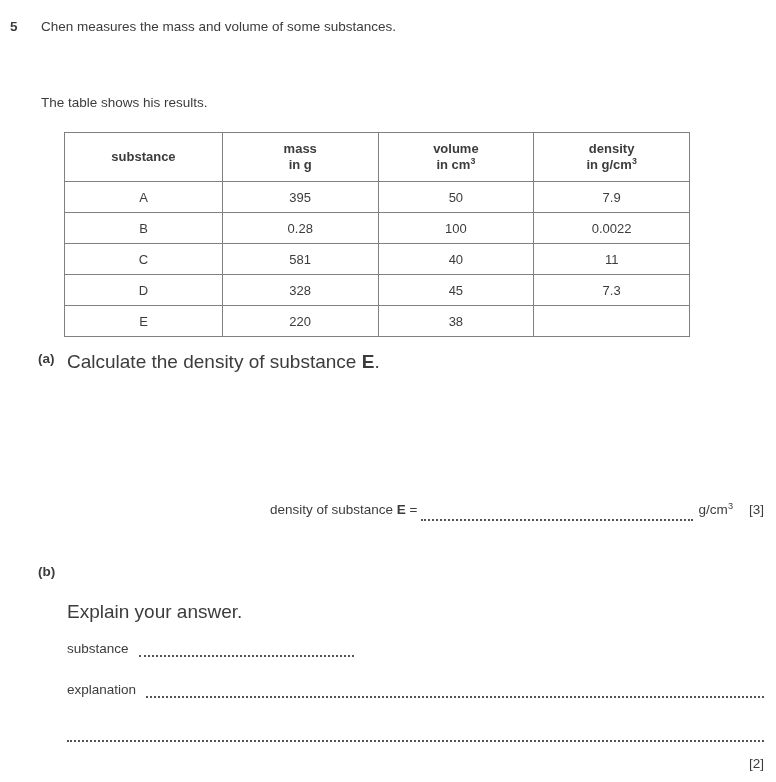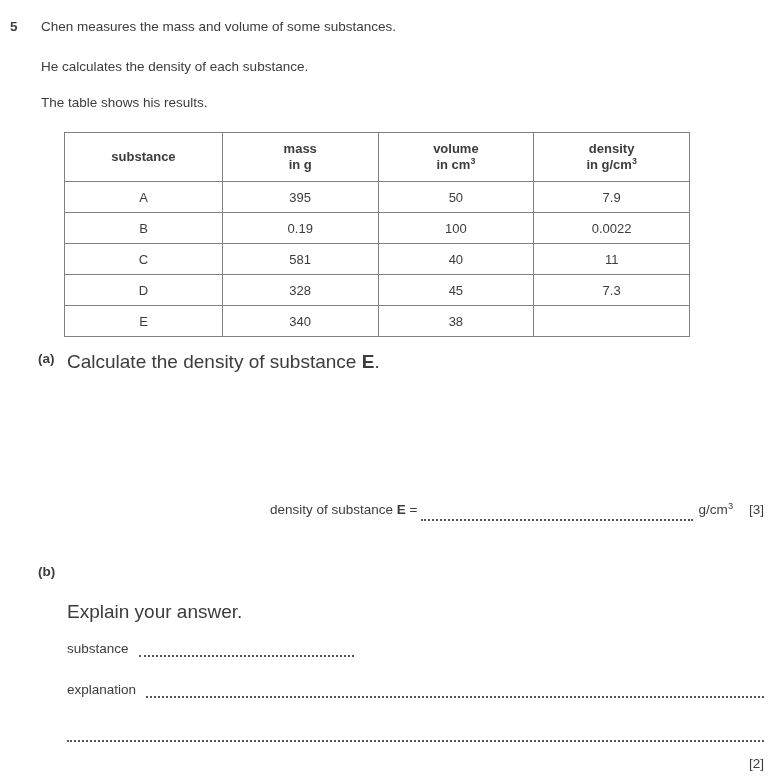--- a/index.html
+++ b/index.html
@@ -155,21 +155,20 @@
     font-size: 13.5px;
   }
 </style>
 </head>
 <body>
 
 <div class="page">
 
   <div class="qnum">5</div>
   <div class="line-intro li1">Chen measures the mass and volume of some substances.</div>
-  <div class="line-intro li2">He calculates the density of each substance.</div>
   <div class="line-intro li3">The table shows his results.</div>
 
   <table class="results">
     <thead>
       <tr>
         <th class="col-sub">substance</th>
         <th class="col-mass">
           <span>mass</span><br>
           <span>in g</span>
         </th>
@@ -185,39 +184,39 @@
     </thead>
     <tbody>
       <tr>
         <td class="sub-cell">A</td>
         <td class="num-mass">395</td>
         <td class="num-vol">50</td>
         <td class="num-den">7.9</td>
       </tr>
       <tr>
         <td class="sub-cell">B</td>
-        <td class="num-mass">0.19</td>
+        <td class="num-mass">0.28</td>
         <td class="num-vol">100</td>
         <td class="num-den">0.0022</td>
       </tr>
       <tr>
         <td class="sub-cell">C</td>
         <td class="num-mass">581</td>
         <td class="num-vol">40</td>
         <td class="num-den">11</td>
       </tr>
       <tr>
         <td class="sub-cell">D</td>
         <td class="num-mass">328</td>
         <td class="num-vol">45</td>
         <td class="num-den">7.3</td>
       </tr>
       <tr>
         <td class="sub-cell">E</td>
-        <td class="num-mass">340</td>
+        <td class="num-mass">220</td>
         <td class="num-vol">38</td>
         <td class="num-den"></td>
       </tr>
     </tbody>
   </table>
 
   <div class="part-label pa-label">(a)</div>
   <div class="part-text pa-l1"><span>Calculate the density of substance </span><b>E</b><span>.</span></div>
 
   <div class="ans-row">

